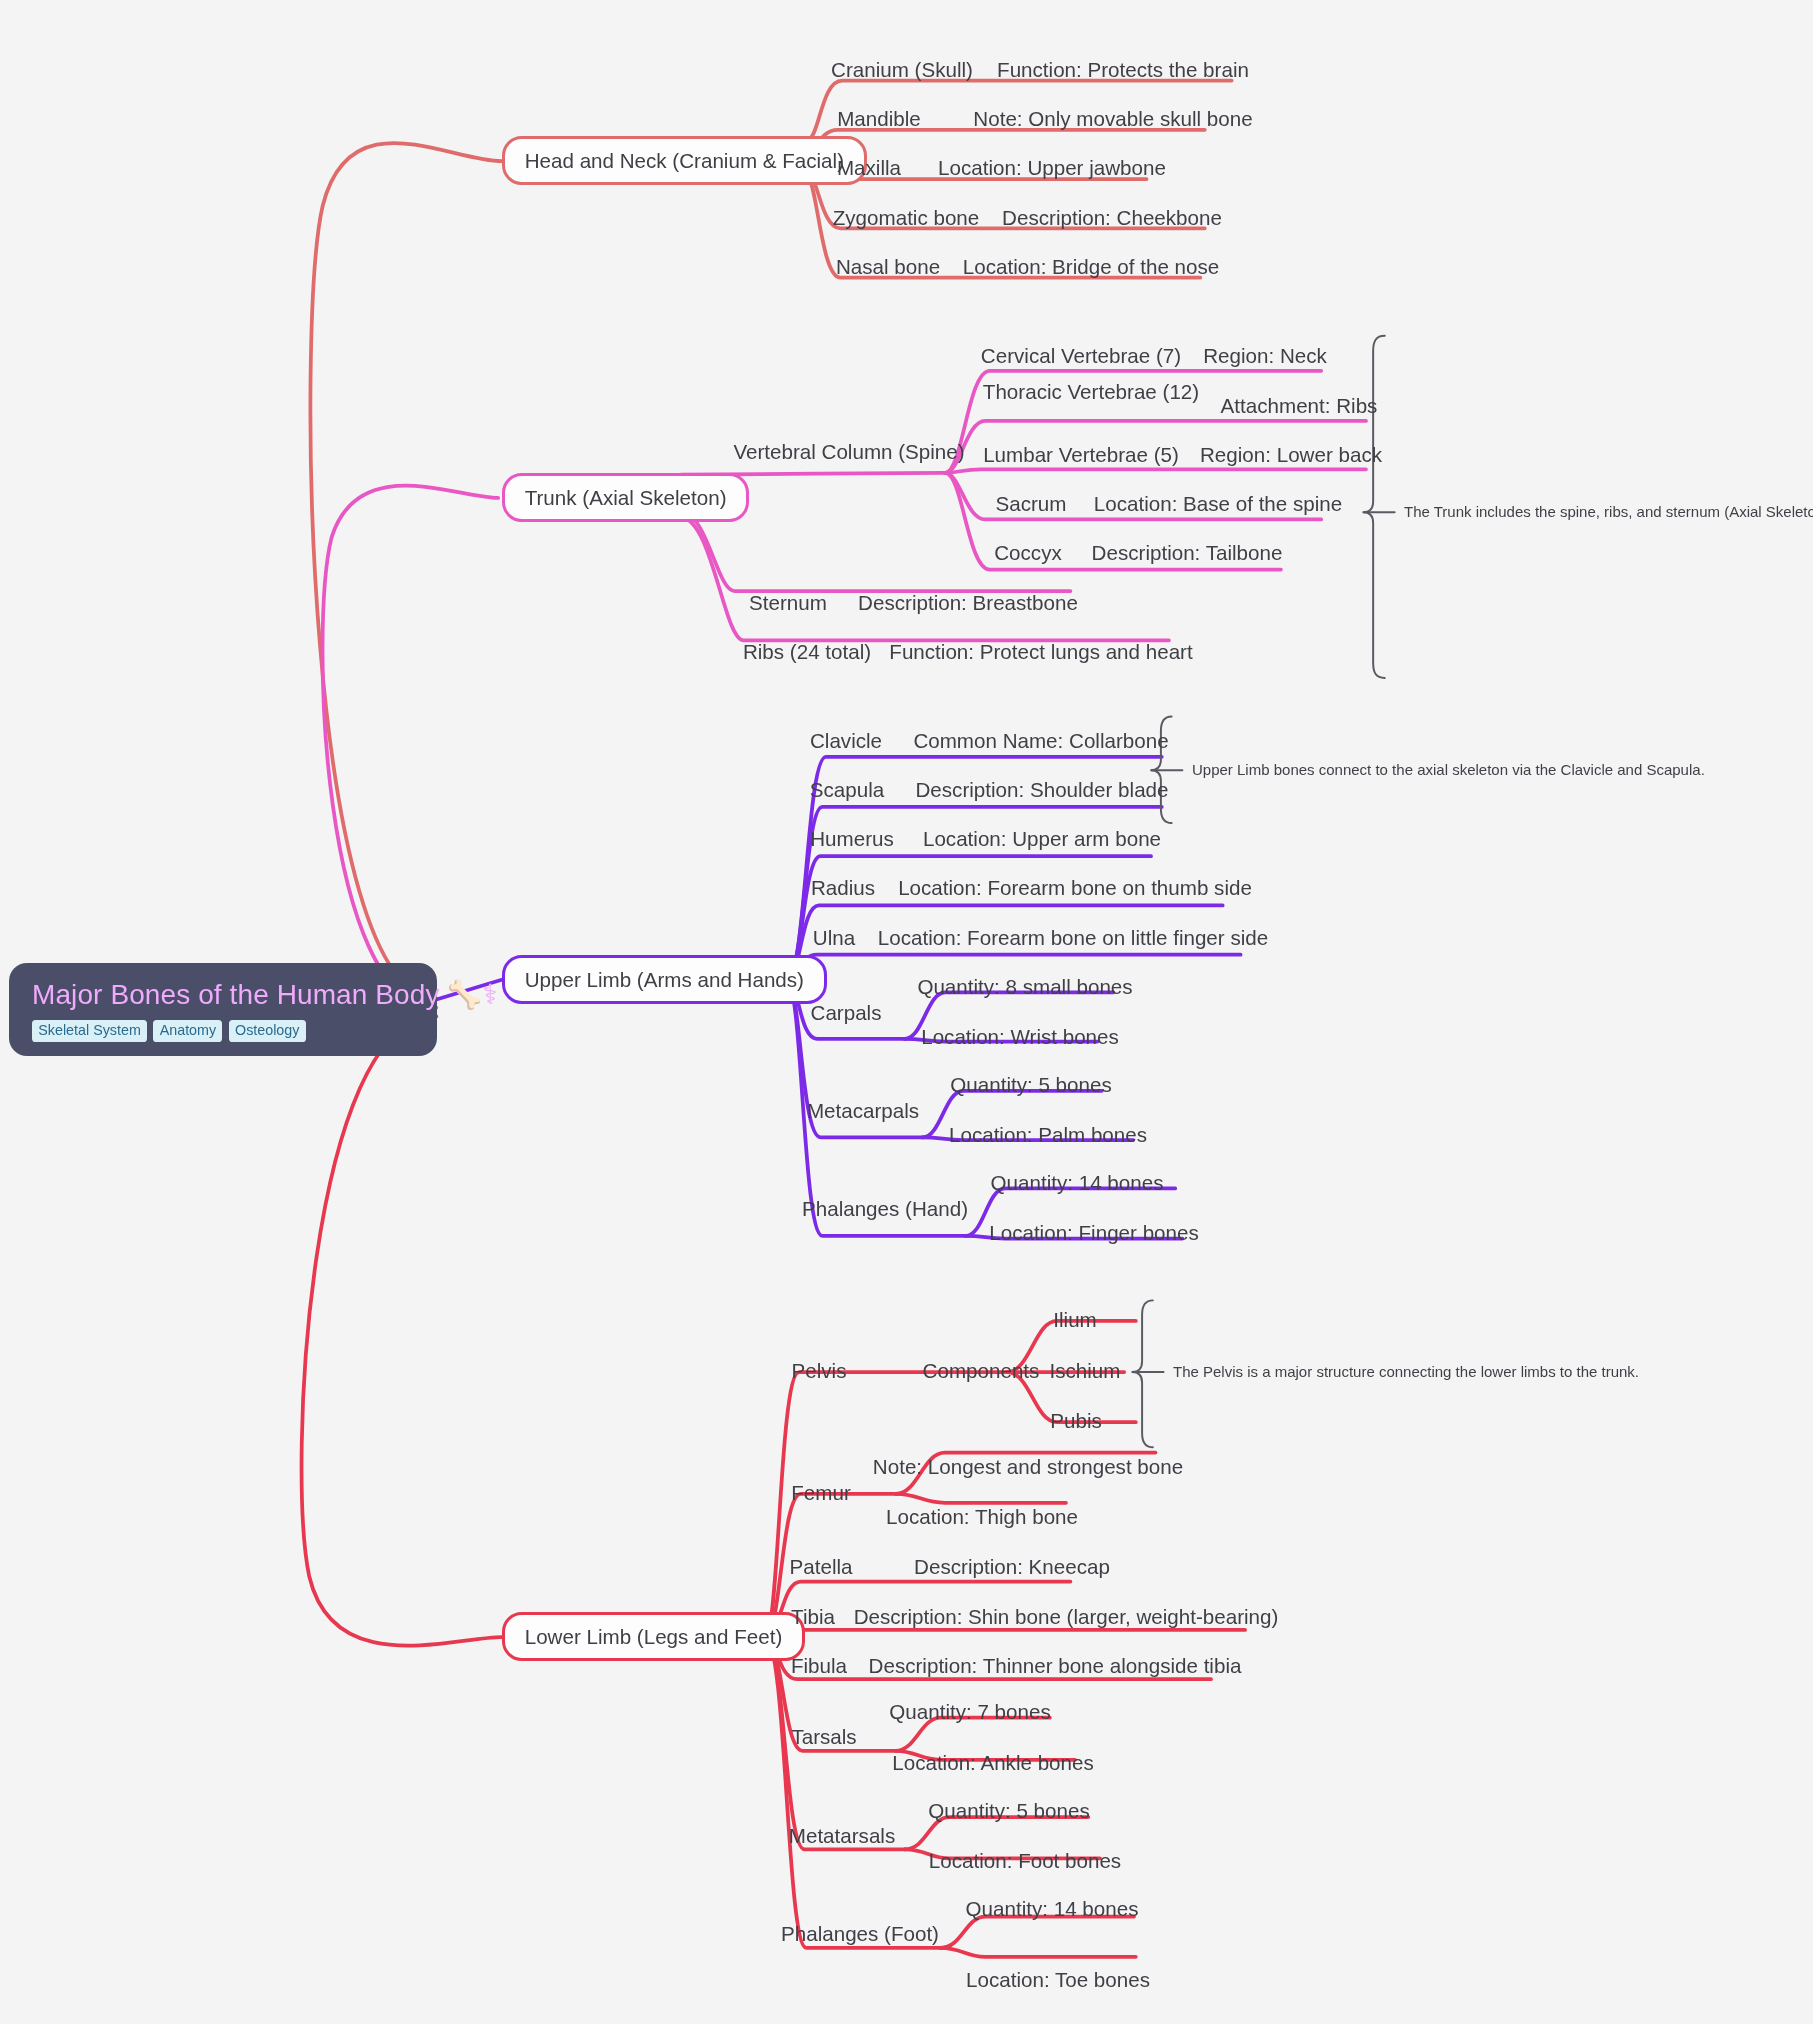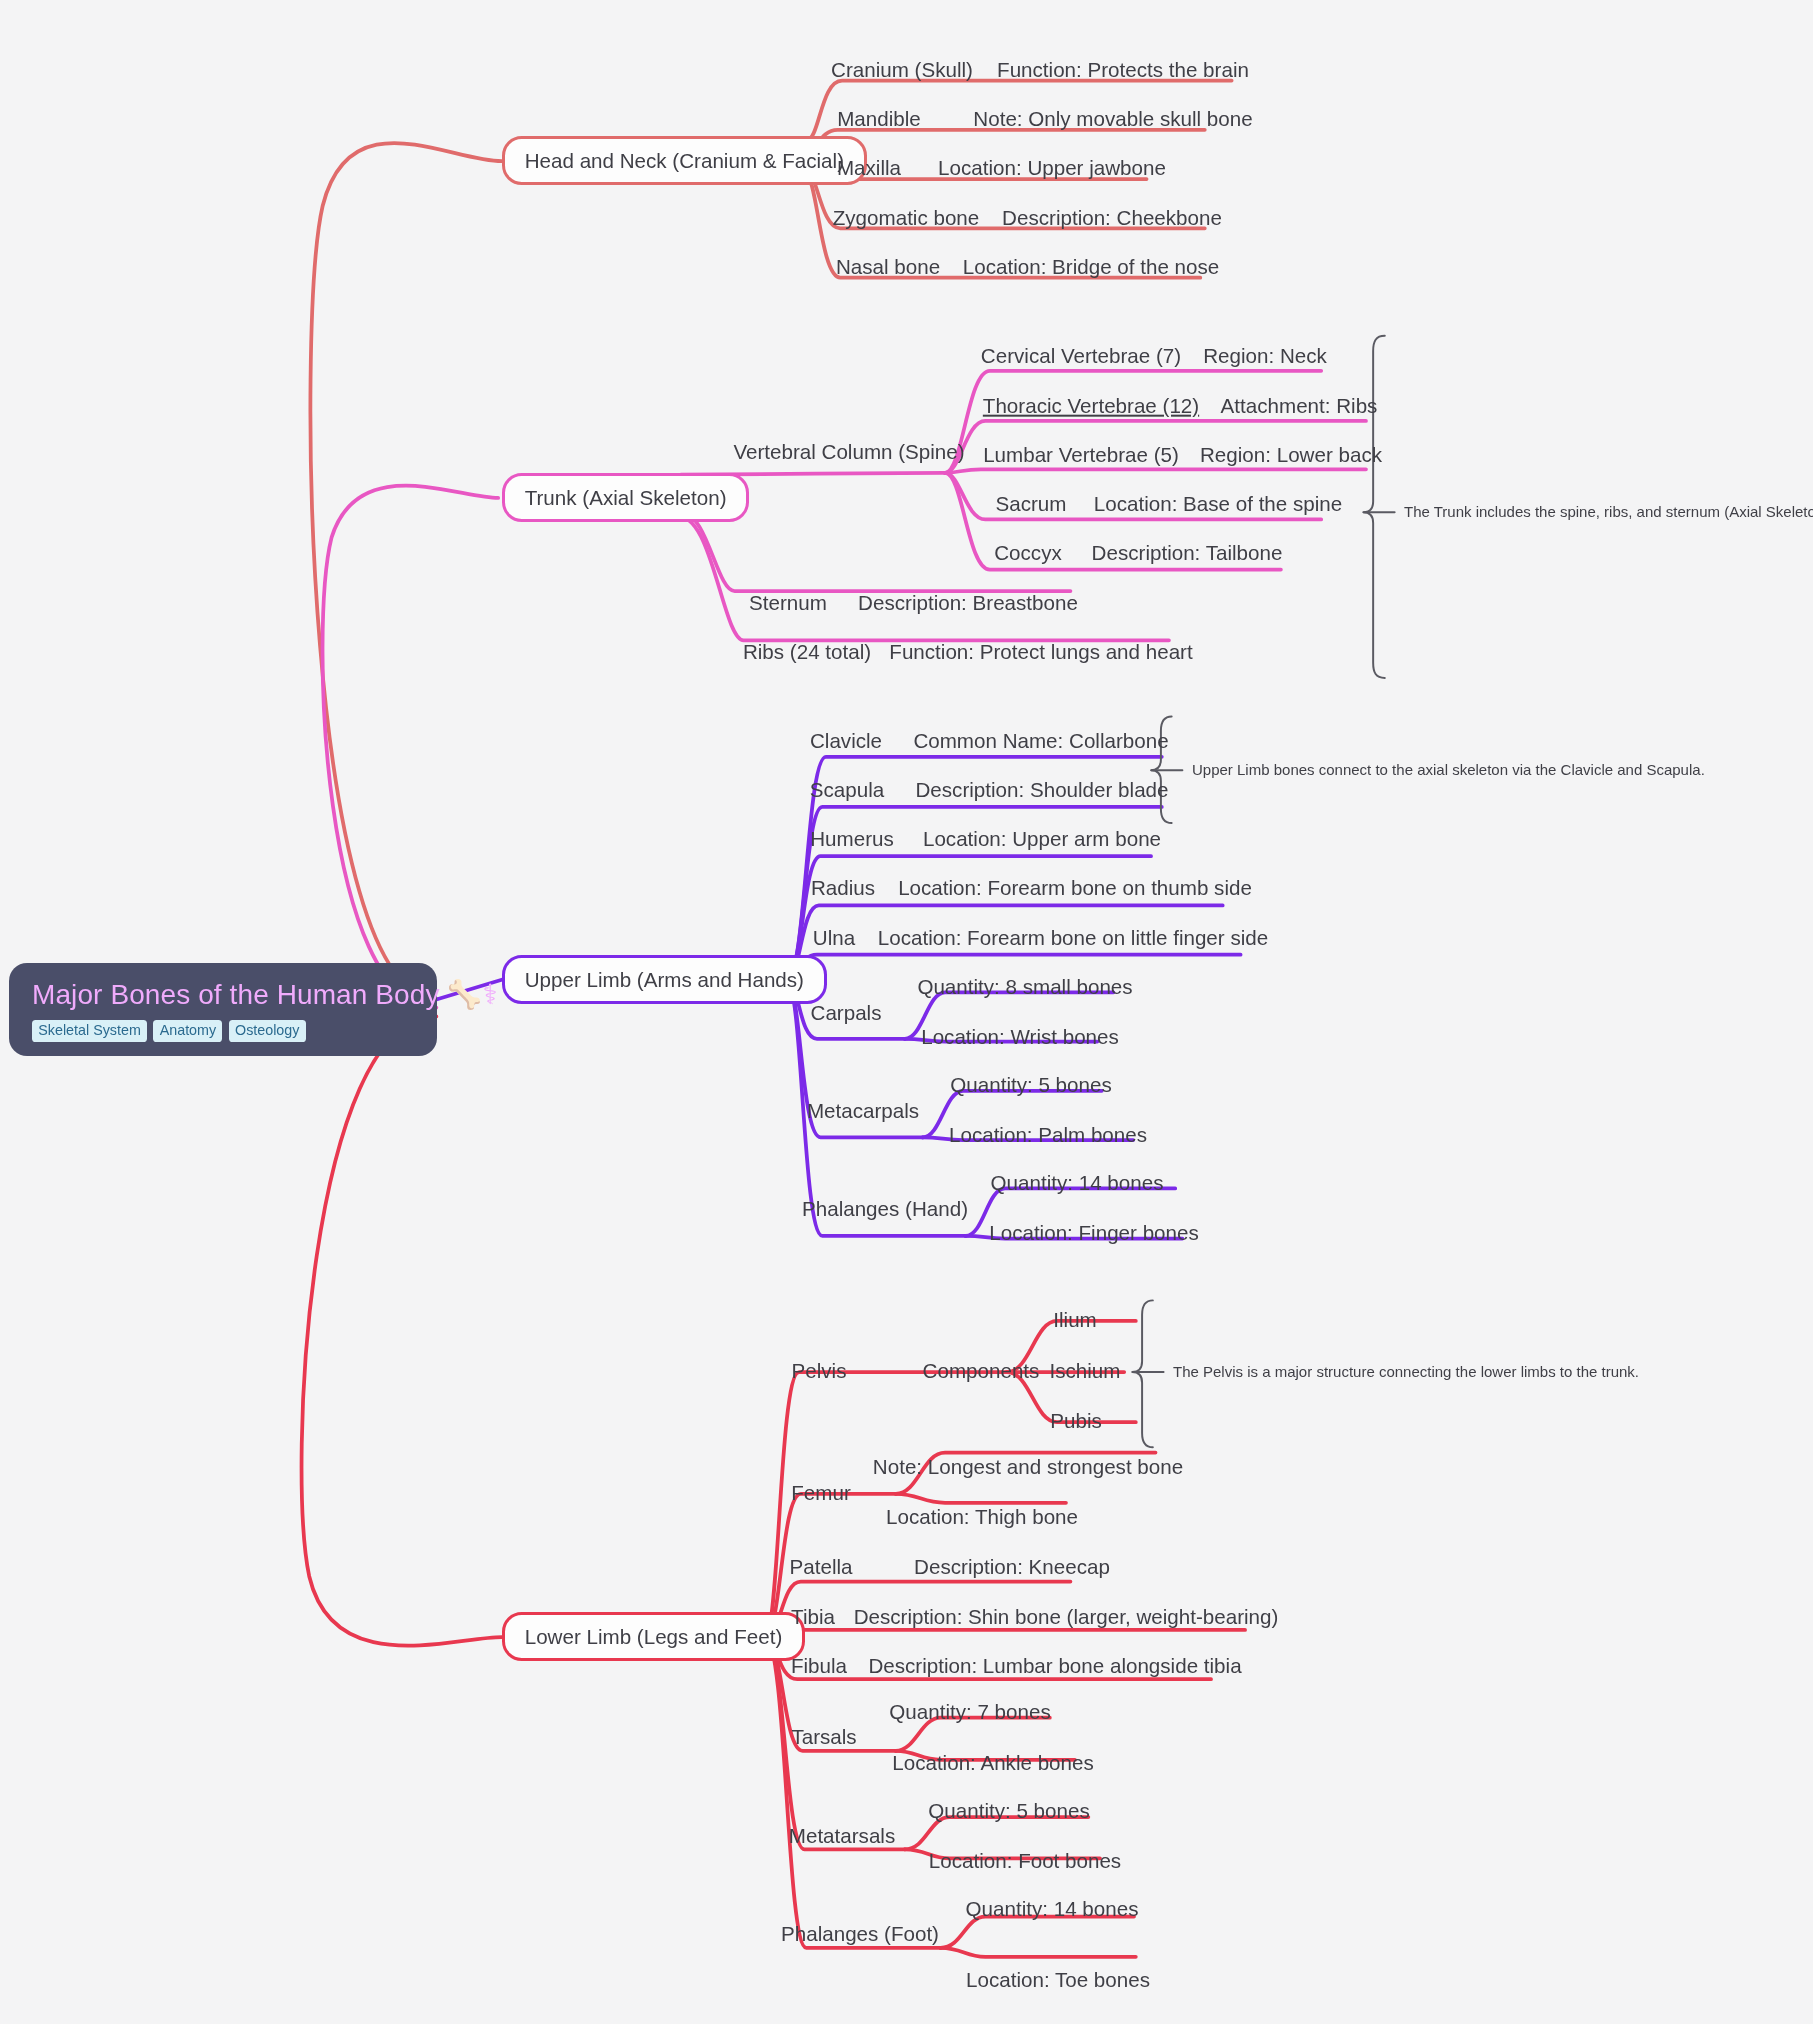--- a/index.html
+++ b/index.html
@@ -207,21 +207,21 @@
   <div class="lbl c" style="left:1052px;top:168px;">Location: Upper jawbone</div>
   <div class="lbl c" style="left:906px;top:218px;">Zygomatic bone</div>
   <div class="lbl c" style="left:1112px;top:218px;">Description: Cheekbone</div>
   <div class="lbl c" style="left:888px;top:267px;">Nasal bone</div>
   <div class="lbl c" style="left:1091px;top:267px;">Location: Bridge of the nose</div>
 
   <div class="lbl c" style="left:849px;top:452px;">Vertebral Column (Spine)</div>
 
   <div class="lbl c" style="left:1081px;top:356px;">Cervical Vertebrae (7)</div>
   <div class="lbl c" style="left:1265px;top:356px;">Region: Neck</div>
-  <div class="lbl c" style="left:1091px;top:406px;text-decoration:underline;">Thoracic Vertebrae (12)</div>
+  <div class="lbl c" style="left:1091px;top:392px;">Thoracic Vertebrae (12)</div>
   <div class="lbl c" style="left:1299px;top:406px;">Attachment: Ribs</div>
   <div class="lbl c" style="left:1081px;top:455px;">Lumbar Vertebrae (5)</div>
   <div class="lbl c" style="left:1291px;top:455px;">Region: Lower back</div>
   <div class="lbl c" style="left:1031px;top:504px;">Sacrum</div>
   <div class="lbl c" style="left:1218px;top:504px;">Location: Base of the spine</div>
   <div class="lbl c" style="left:1028px;top:553px;">Coccyx</div>
   <div class="lbl c" style="left:1187px;top:553px;">Description: Tailbone</div>
 
   <div class="lbl c" style="left:788px;top:603px;">Sternum</div>
   <div class="lbl c" style="left:968px;top:603px;">Description: Breastbone</div>
@@ -263,21 +263,21 @@
 
   <div class="lbl c" style="left:821px;top:1493px;">Femur</div>
   <div class="lbl c" style="left:1028px;top:1467px;">Note: Longest and strongest bone</div>
   <div class="lbl c" style="left:982px;top:1517px;">Location: Thigh bone</div>
 
   <div class="lbl c" style="left:821px;top:1567px;">Patella</div>
   <div class="lbl c" style="left:1012px;top:1567px;">Description: Kneecap</div>
   <div class="lbl c" style="left:813px;top:1617px;">Tibia</div>
   <div class="lbl c" style="left:1066px;top:1617px;">Description: Shin bone (larger, weight-bearing)</div>
   <div class="lbl c" style="left:819px;top:1666px;">Fibula</div>
-  <div class="lbl c" style="left:1055px;top:1666px;">Description: Lumbar bone alongside tibia</div>
+  <div class="lbl c" style="left:1055px;top:1666px;">Description: Thinner bone alongside tibia</div>
 
   <div class="lbl c" style="left:824px;top:1737px;">Tarsals</div>
   <div class="lbl c" style="left:970px;top:1712px;">Quantity: 7 bones</div>
   <div class="lbl c" style="left:993px;top:1763px;">Location: Ankle bones</div>
 
   <div class="lbl c" style="left:842px;top:1836px;">Metatarsals</div>
   <div class="lbl c" style="left:1009px;top:1811px;">Quantity: 5 bones</div>
   <div class="lbl c" style="left:1025px;top:1861px;">Location: Foot bones</div>
 
   <div class="lbl c" style="left:860px;top:1934px;">Phalanges (Foot)</div>

